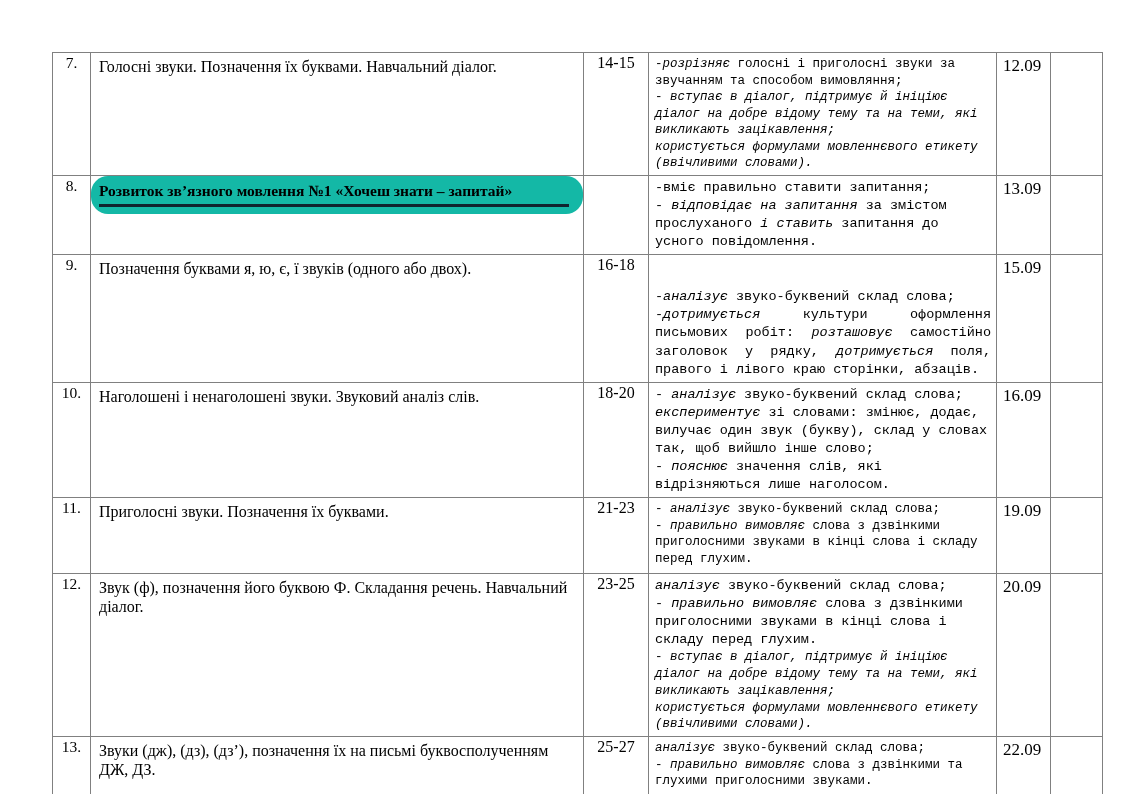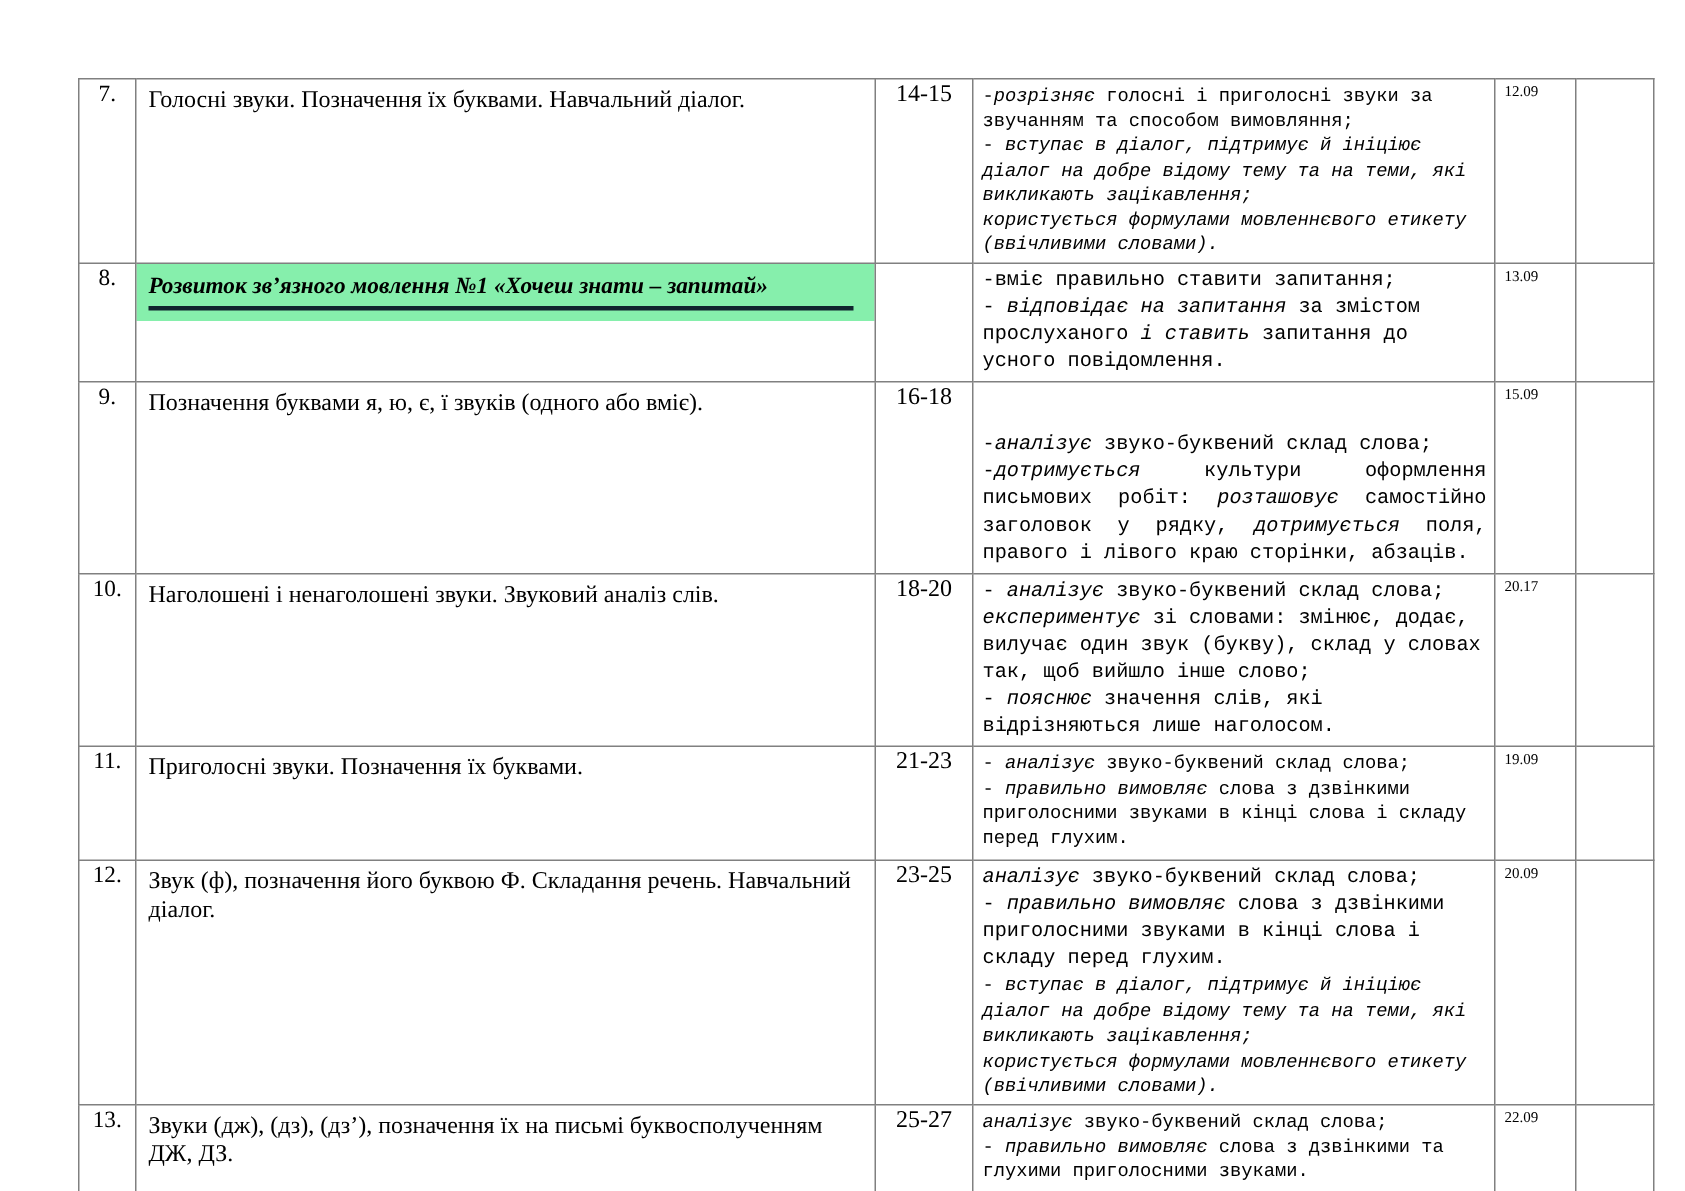--- a/index.html
+++ b/index.html
@@ -92,42 +92,42 @@
   }
   .crit p {
     margin: 0;
     font-family: Liberation Mono, monospace;
   }
   .crit i, .crit em {
     font-style: italic;
   }
 
   .date {
-    font-size: 10px;
+    font-size: 17px;
     text-align: left;
     padding: 3px 4px 3px 6px;
     line-height: 1.2;
   }
 
   .note {
     min-height: 10px;
   }
 
   
   td.highlight {
     background: #00AEE6;
   }
   .hl-inner {
-    background: #86efac;
+    background: #14b8a6;
     padding: 5px 8px 7px 8px;
     font-size: 15.5px;
     font-weight: bold;
-    font-style: italic;
     line-height: 1.28;
     color: #000000;
+    border-radius: 17px;
   }
   .hl-rule {
     height: 0;
     border-bottom: 3px solid #10242e;
     margin: 3px 6px 0 0;
   }
 
   
   tr.r7  td { height: 122px; }
   tr.r8  td { height: 66px;  }
@@ -203,21 +203,21 @@
         <td>
           <div class="note"></div>
         </td>
       </tr>
 
       <tr class="r9">
         <td class="num-cell">
           <div class="num">9.</div>
         </td>
         <td>
-          <div class="topic">Позначення буквами я, ю, є, ї звуків (одного або вміє).</div>
+          <div class="topic">Позначення буквами я, ю, є, ї звуків (одного або двох).</div>
         </td>
         <td class="pages-cell">
           <div class="pages">16-18</div>
         </td>
         <td>
           <div class="crit serif-big justify">
             <p><span>-</span><i>аналізує</i><span> звуко-буквений склад слова;</span></p>
             <p><span>-</span><i>дотримується</i><span> культури оформлення письмових робіт: </span><i>розташовує</i><span> самостійно заголовок  у рядку, </span><i>дотримується</i><span> поля, правого і лівого краю сторінки, абзаців.</span></p>
           </div>
         </td>
@@ -240,21 +240,21 @@
           <div class="pages">18-20</div>
         </td>
         <td>
           <div class="crit serif-big">
             <p><span>- </span><i>аналізує</i><span> звуко-буквений склад слова;</span></p>
             <p><i>експериментує</i><span> зі словами: змінює, додає, вилучає один звук (букву), склад у словах так, щоб вийшло інше слово;</span></p>
             <p><span>- </span><i>пояснює</i><span> значення слів, які відрізняються лише наголосом.</span></p>
           </div>
         </td>
         <td>
-          <div class="date">20.17</div>
+          <div class="date">16.09</div>
         </td>
         <td>
           <div class="note"></div>
         </td>
       </tr>
 
       <tr class="r11">
         <td class="num-cell">
           <div class="num">11.</div>
         </td>

